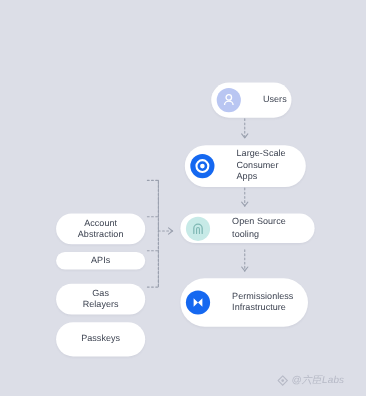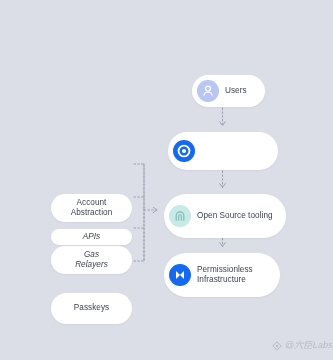--- a/index.html
+++ b/index.html
@@ -43,62 +43,62 @@
     color: #3c4250;
     font-size: 8.2px;
     line-height: 10.5px;
     letter-spacing: 0.05px;
     white-space: pre-line;
   }
 
   
   .node.with-icon {
     padding: 0 13px 0 5px;
-    gap: 6px;
+    gap: 20px;
   }
   .node-icon {
     width: 22px;
     height: 22px;
     border-radius: 50%;
     flex: 0 0 auto;
     display: flex;
     align-items: center;
     justify-content: center;
   }
   .node-icon svg { display: block; }
 
   
   #node-users        { left: 192px; top: 75px;  width: 73px;  height: 32px; }
   #node-consumer     { left: 168px; top: 132px; width: 110px; height: 38px; }
-  #node-oss          { left: 164px; top: 194px; width: 122px; height: 44px; }
+  #node-oss          { left: 164px; top: 194px; width: 122px; height: 27px; }
   #node-permless     { left: 164px; top: 253px; width: 116px; height: 44px; }
 
   
   .pill {
     position: absolute;
     left: 51px;
     width: 81px;
     background: #ffffff;
     border-radius: 999px;
     display: flex;
     align-items: center;
     justify-content: center;
     text-align: center;
     box-shadow: 0 1px 2px rgba(70,75,100,0.07);
     margin-top: 44px;
   }
   .pill .node-label { text-align: center; }
   #pill-0 { top: 150px; height: 28px; }
-  #pill-1 { top: 185px; height: 16px; font-style: italic; }
-  #pill-2 { top: 202px; height: 28px; font-style: italic; }
+  #pill-1 { top: 185px; height: 16px; }
+  #pill-2 { top: 214px; height: 28px; }
   #pill-3 { top: 249px; height: 31px; }
 
   .watermark {
     position: absolute;
-    right: 0;
+    right: 20px;
     bottom: 8px;
     display: flex;
     align-items: center;
     gap: 3px;
     color: #b6b9c6;
     font-size: 9px;
     letter-spacing: 0.2px;
     user-select: none;
     font-style: italic;
   }
@@ -148,20 +148,22 @@
     <span class="node-label">Users</span>
   </div>
 
   <div class="node with-icon" id="node-consumer">
     <span class="node-icon" style="background:#1568f0">
       <svg width="16" height="16" viewBox="0 0 16 16">
         <circle cx="8" cy="8" r="5.4" fill="none" stroke="#ffffff" stroke-width="1.9"></circle>
         <circle cx="8" cy="8" r="2.1" fill="#ffffff"></circle>
       </svg>
     </span>
+    <span class="node-label">Large-Scale
+Consumer Apps</span>
   </div>
 
   <div class="node with-icon" id="node-oss">
     <span class="node-icon" style="background:#c7eae7">
       <svg width="14" height="14" viewBox="0 0 14 14">
         <path d="M3.2 11.2 L3.2 6.6 a3.8 3.8 0 0 1 7.6 0 L10.8 11.2" fill="none" stroke="#7fb8b4" stroke-width="1.15" stroke-linecap="round"></path>
         <path d="M5.7 11.2 L5.7 7.1 a1.3 1.3 0 0 1 2.6 0 L8.3 11.2" fill="none" stroke="#7fb8b4" stroke-width="1.05" stroke-linecap="round"></path>
       </svg>
     </span>
     <span class="node-label">Open Source tooling</span>

